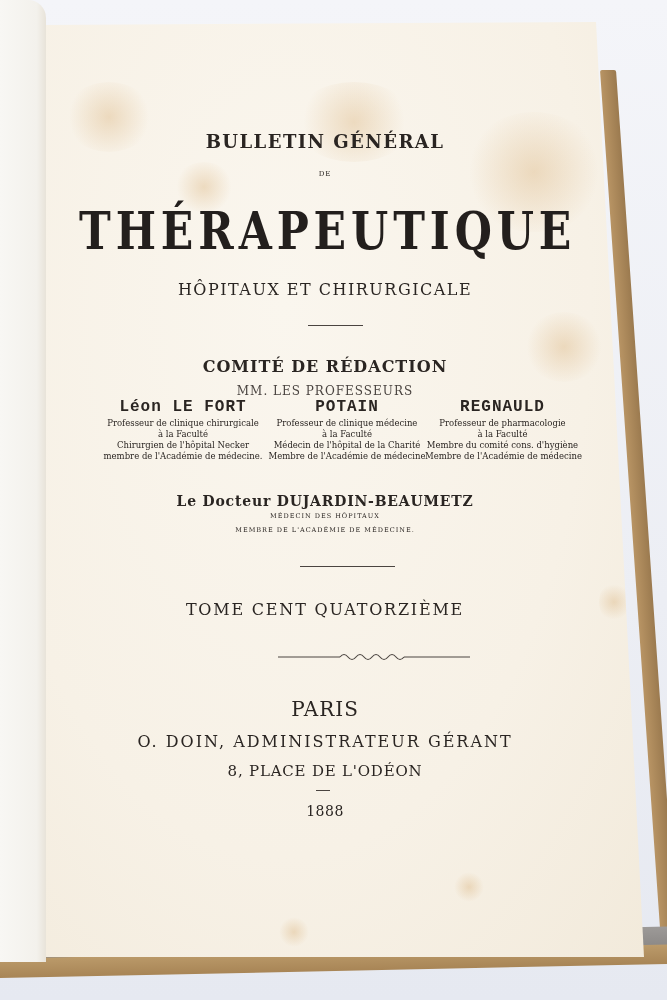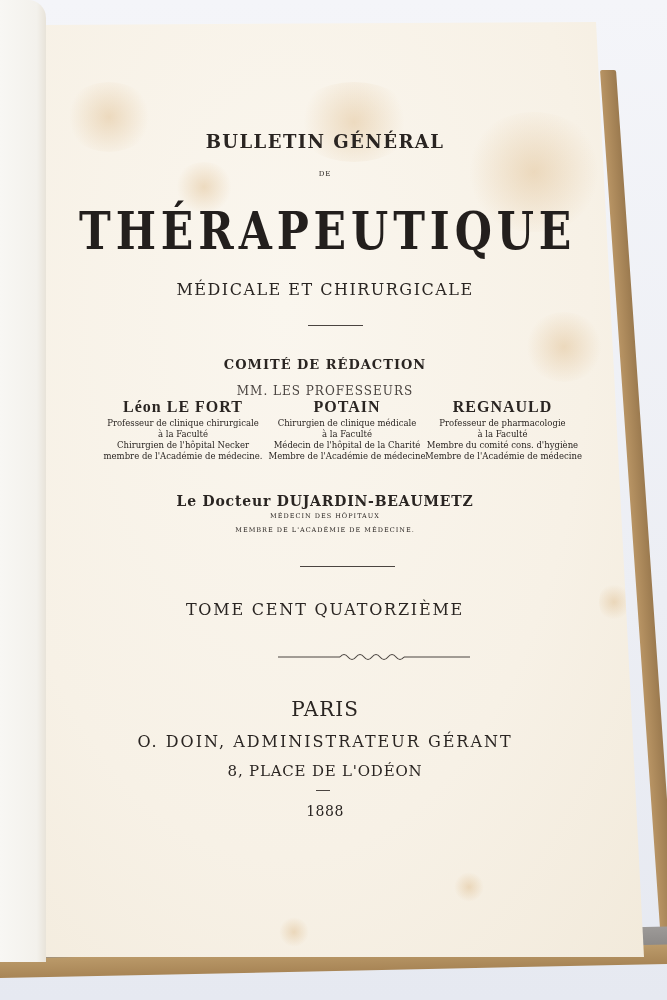--- a/index.html
+++ b/index.html
@@ -30,24 +30,24 @@
   }
   .foxing { position:absolute; border-radius:50%;
     background:radial-gradient(circle,rgba(214,170,110,0.35) 0%,rgba(214,170,110,0) 70%); }
   .content { position:absolute; left:60px; top:0; width:560px; height:964px; }
   .c { position:absolute; left:0; width:600px; text-align:center; color:#2a2522; white-space:nowrap; }
   .t1 { top:130px; font-size:19px; letter-spacing:1.5px; font-weight:bold; transform:scaleX(0.95); }
   .t2 { top:170px; font-size:7px; letter-spacing:1px; }
   .t3 { top:200px; font-size:52px; font-weight:bold; letter-spacing:6px; transform:scaleX(0.82); color:#231f1d; }
   .t4 { top:280px; font-size:16px; letter-spacing:1.5px; }
   .rule { position:absolute; height:1px; background:#4a4440; }
-  .t5 { top:357px; font-size:13px; font-weight:bold; letter-spacing:1px; }
+  .t5 { top:357px; font-size:16px; font-weight:bold; letter-spacing:1px; }
   .t6 { top:384px; font-size:12px; letter-spacing:1px; color:#4a4440; }
   .col { position:absolute; top:398px; text-align:center; color:#2a2522; }
-  .col .nm { font-family:Liberation Serif, serif; font-weight:bold; font-size:16px; letter-spacing:1px; margin-bottom:2px; }
+  .col .nm { font-family:Liberation Mono, monospace; font-weight:bold; font-size:16px; letter-spacing:1px; margin-bottom:2px; }
   .col .ln { font-size:8.5px; line-height:11px; white-space:nowrap; }
   .t7 { top:480px; font-size:8px; letter-spacing:0.8px; }
   .t8 { top:493px; font-size:14px; font-weight:bold; letter-spacing:0.8px; }
   .t9 { top:512px; font-size:6.5px; letter-spacing:1px; }
   .t10 { top:526px; font-size:6.5px; letter-spacing:1px; }
   .t11 { top:600px; font-size:16px; letter-spacing:1.8px; }
   .t12 { top:697px; font-size:20px; letter-spacing:1px; }
   .t13 { top:732px; font-size:16px; letter-spacing:2px; }
   .t14 { top:762px; font-size:15px; letter-spacing:0.8px; }
   .t15 { top:803px; font-size:14px; letter-spacing:0.5px; }
@@ -70,36 +70,36 @@
   <div class="foxing" style="left:555px;top:560px;width:30px;height:40px;"></div>
   <div class="foxing" style="left:235px;top:895px;width:30px;height:30px;"></div>
   <div class="foxing" style="left:410px;top:850px;width:30px;height:30px;"></div>
 </div>
 <div class="left-page"></div>
 
 <div class="content" style="left:25px;">
   <div class="c t1">BULLETIN GÉNÉRAL</div>
   <div class="c t2">DE</div>
   <div class="c t3">THÉRAPEUTIQUE</div>
-  <div class="c t4">MÉDICALE ET CHIRURGICALE</div>
+  <div class="c t4">HÔPITAUX ET CHIRURGICALE</div>
   <div class="rule" style="left:283px;top:325px;width:55px;"></div>
 
   <div class="c t5">COMITÉ DE RÉDACTION</div>
   <div class="c t6">MM. LES PROFESSEURS</div>
 
   <div class="col" style="left:78px;width:160px;">
     <div class="nm">Léon LE FORT</div>
     <div class="ln">Professeur de clinique chirurgicale</div>
     <div class="ln">à la Faculté</div>
     <div class="ln">Chirurgien de l'hôpital Necker</div>
     <div class="ln">membre de l'Académie de médecine.</div>
   </div>
   <div class="col" style="left:242px;width:160px;">
     <div class="nm">POTAIN</div>
-    <div class="ln">Chirurgien de clinique médicale</div>
+    <div class="ln">Professeur de clinique médecine</div>
     <div class="ln">à la Faculté</div>
     <div class="ln">Médecin de l'hôpital de la Charité</div>
     <div class="ln">Membre de l'Académie de médecine</div>
   </div>
   <div class="col" style="left:400px;width:155px;">
     <div class="nm">REGNAULD</div>
     <div class="ln">Professeur de pharmacologie</div>
     <div class="ln">à la Faculté</div>
     <div class="ln">Membre du comité cons. d'hygiène</div>
     <div class="ln">Membre de l'Académie de médecine</div>

